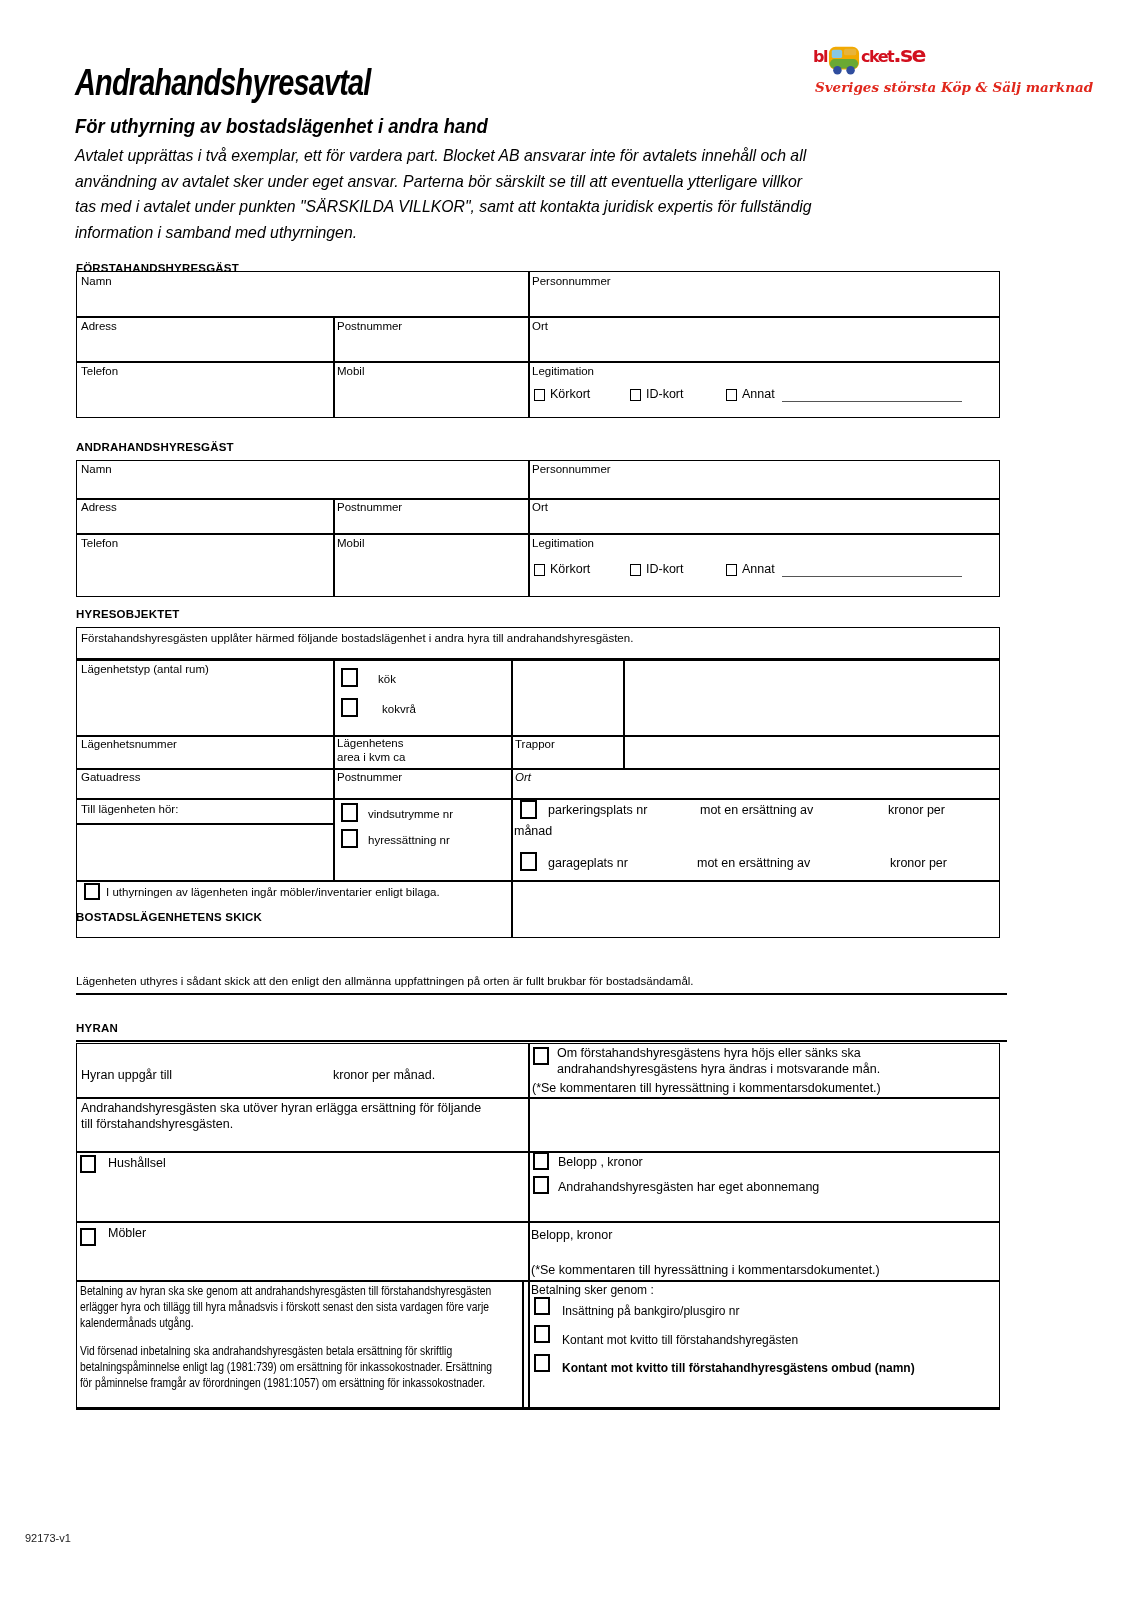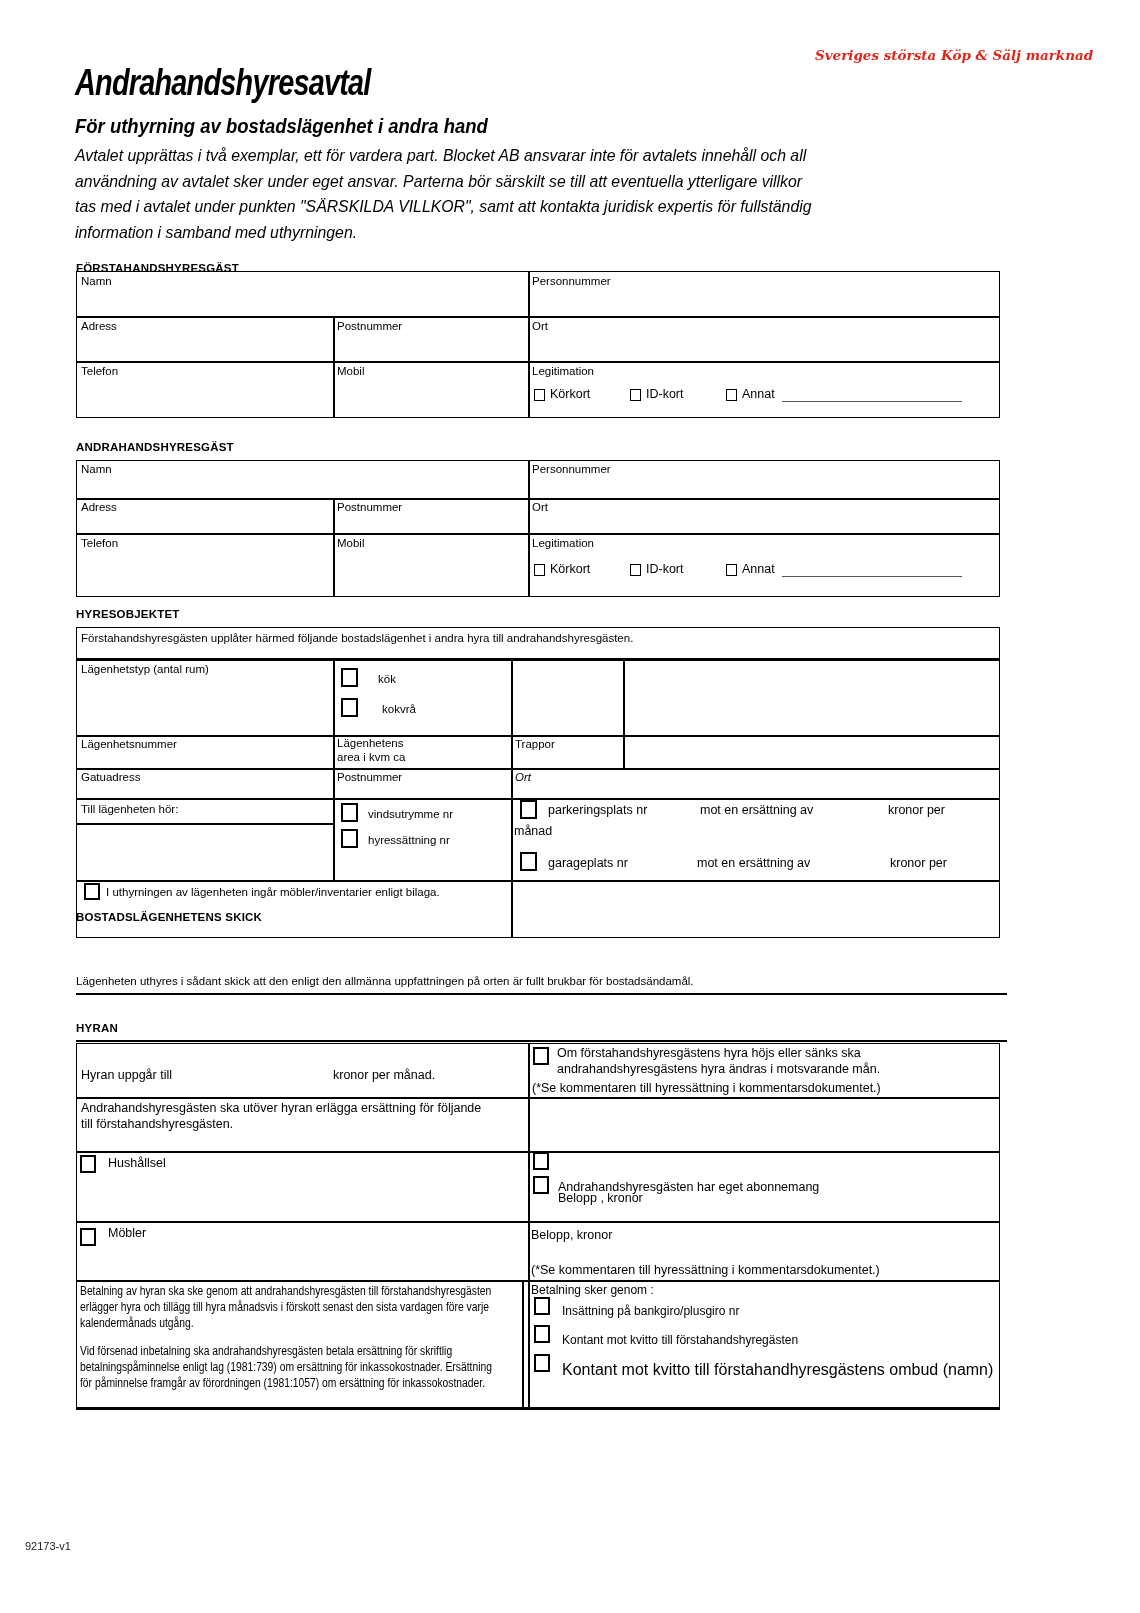--- a/index.html
+++ b/index.html
@@ -30,28 +30,41 @@
       background:#fff;box-sizing:content-box;}
   .cbs{position:absolute;width:9px;height:10px;border:1.5px solid #000;
       background:#fff;}
   .uline{position:absolute;border-bottom:1.2px solid #555;}
   
   .logoRow{display:flex;align-items:baseline;color:#d2101e;font-weight:bold;
       font-family:"DejaVu Sans",sans-serif;letter-spacing:-1.5px;}
   .logoSmall{font-size:22px;line-height:22px;}
   .tagline{font-size:13.5px;font-weight:bold;font-style:italic;color:#e0261b;
       font-family:"DejaVu Serif",serif;white-space:nowrap;}
-  .footer{font-size:11px;color:#222;margin-top:8px;}
+  .footer{font-size:11px;color:#222;}
 </style>
 </head>
 <body>
 
 <div id="page">
 
   <div class="abs" style="left:813px;top:44px;">
+    <div class="logoRow">
+      <span>bl</span>
+        <span style="display:inline-block;width:32px;height:32px;margin:0 1px;align-self:center;"><svg width="32" height="32" viewBox="0 0 34 34">
+          <rect x="1" y="3" width="32" height="24" rx="7" fill="#f2a900"></rect>
+          <rect x="2" y="16" width="30" height="10" rx="5" fill="#6aa933"></rect>
+          <rect x="4" y="6" width="11" height="9" rx="2" fill="#86c7e6"></rect>
+          <rect x="17" y="5" width="13" height="7" rx="2" fill="#e8b43a"></rect>
+          <circle cx="10" cy="28" r="4.5" fill="#2f4d9e"></circle>
+          <circle cx="24" cy="28" r="4.5" fill="#2f4d9e"></circle>
+        </svg></span>
+        <span>cket</span>
+        <span class="logoSmall">.se</span>
+    </div>
     <div class="tagline" style="margin-top:3px;margin-left:2px;">Sveriges största Köp &amp; Sälj marknad</div>
   </div>
 
   <div class="abs title" style="left:75px;top:62px;">Andrahandshyresavtal</div>
   <div class="abs subtitle" style="left:75px;top:114px;">För uthyrning av bostadslägenhet i andra hand</div>
 
   <div class="abs" style="left:75px;top:146px;">
     <div class="introline" style="height:25.5px;">Avtalet upprättas i två exemplar, ett för vardera part. Blocket AB ansvarar inte för avtalets innehåll och all</div>
     <div class="introline" style="height:25.5px;">användning av avtalet sker under eget ansvar. Parterna bör särskilt se till att eventuella ytterligare villkor</div>
     <div class="introline" style="height:25.5px;">tas med i avtalet under punkten "SÄRSKILDA VILLKOR", samt att kontakta juridisk expertis för fullständig</div>
@@ -182,21 +195,21 @@
   <div class="abs m" style="left:557px;top:1046px;">Om förstahandshyresgästens hyra höjs eller sänks ska</div>
   <div class="abs m" style="left:557px;top:1062px;">andrahandshyresgästens hyra ändras i motsvarande mån.</div>
   <div class="abs m" style="left:532px;top:1081px;">(*Se kommentaren till hyressättning i kommentarsdokumentet.)</div>
 
   <div class="abs m" style="left:81px;top:1101px;">Andrahandshyresgästen ska utöver hyran erlägga ersättning för följande</div>
   <div class="abs m" style="left:81px;top:1117px;">till förstahandshyresgästen.</div>
 
   <span class="cb" style="left:80px;top:1155px;width:12px;height:14px;"></span>
   <div class="abs m" style="left:108px;top:1156px;">Hushållsel</div>
   <span class="cb" style="left:533px;top:1152px;width:12px;height:14px;"></span>
-  <div class="abs m" style="left:558px;top:1155px;margin-top:36px;">Belopp , kronor</div>
+  <div class="abs m" style="left:558px;top:1155px;">Belopp , kronor</div>
   <span class="cb" style="left:533px;top:1176px;width:12px;height:14px;"></span>
   <div class="abs m" style="left:558px;top:1180px;">Andrahandshyresgästen har eget abonnemang</div>
 
   <span class="cb" style="left:80px;top:1228px;width:12px;height:14px;"></span>
   <div class="abs m" style="left:108px;top:1226px;">Möbler</div>
   <div class="abs m" style="left:531px;top:1228px;">Belopp, kronor</div>
   <div class="abs m" style="left:531px;top:1263px;">(*Se kommentaren till hyressättning i kommentarsdokumentet.)</div>
 
   <div class="abs" style="left:80px;top:1283px;">
     <div class="cond">Betalning av hyran ska ske genom att andrahandshyresgästen till förstahandshyresgästen</div>
@@ -206,17 +219,17 @@
     <div class="cond">Vid försenad inbetalning ska andrahandshyresgästen betala ersättning för skriftlig</div>
     <div class="cond">betalningspåminnelse enligt lag (1981:739) om ersättning för inkassokostnader. Ersättning</div>
     <div class="cond">för påminnelse framgår av förordningen (1981:1057) om ersättning för inkassokostnader.</div>
   </div>
   <div class="abs m" style="left:531px;top:1283px;font-size:12px;">Betalning sker genom :</div>
   <span class="cb" style="left:534px;top:1297px;width:12px;height:14px;"></span>
   <div class="abs m" style="left:562px;top:1304px;font-size:12px;">Insättning på bankgiro/plusgiro nr</div>
   <span class="cb" style="left:534px;top:1325px;width:12px;height:14px;"></span>
   <div class="abs m" style="left:562px;top:1333px;font-size:12px;">Kontant mot kvitto till förstahandshyregästen</div>
   <span class="cb" style="left:534px;top:1354px;width:12px;height:14px;"></span>
-  <div class="abs m" style="left:562px;top:1361px;font-size:16px;">Kontant mot kvitto till förstahandhyresgästens ombud (namn)</div>
+  <div class="abs m" style="left:562px;top:1361px;font-size:12px;font-weight:bold;">Kontant mot kvitto till förstahandhyresgästens ombud (namn)</div>
 
   <div class="abs footer" style="left:25px;top:1532px;">92173-v1</div>
 
 </div>
 
 </body></html>

